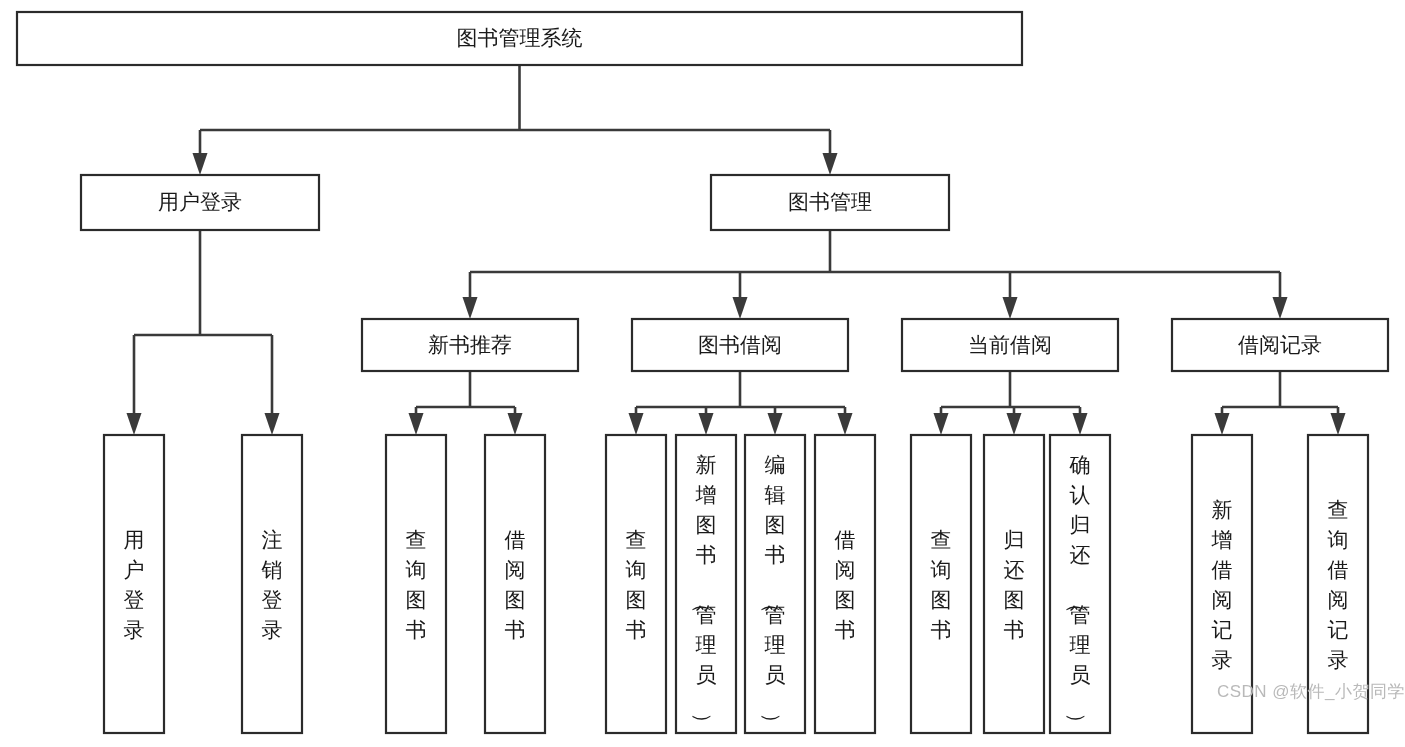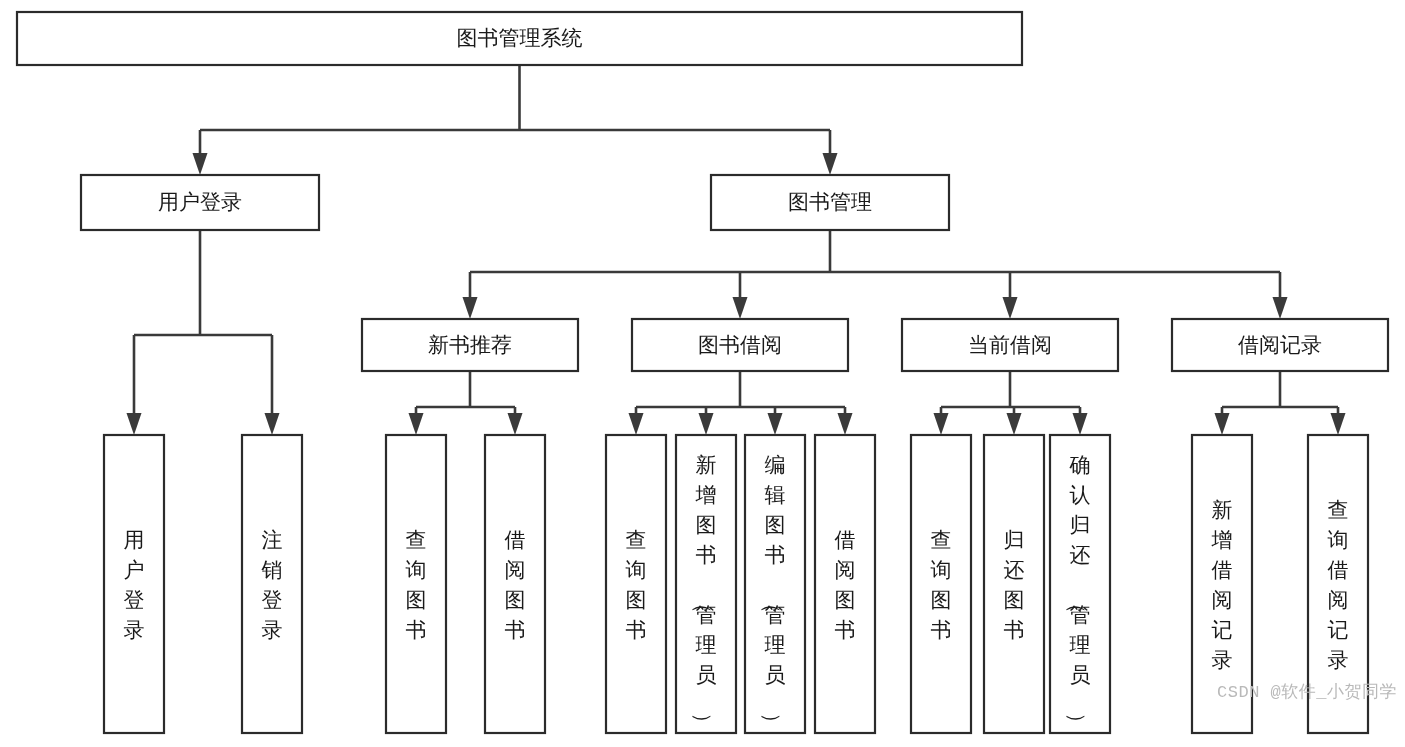--- a/index.html
+++ b/index.html
@@ -49,23 +49,23 @@
     dominant-baseline: middle;
   }
   .node-label-v {
     font-family: "Liberation Sans", "DejaVu Sans", sans-serif;
     font-size: 21px;
     fill: #1a1a1a;
     text-anchor: middle;
   }
   .watermark {
     position: absolute;
-    right: 8px;
+    right: 0;
     bottom: 6px;
-    font-family: Liberation Mono, monospace;
+    font-family: Liberation Sans, sans-serif;
     font-size: 17px;
     color: #b9b9b9;
     letter-spacing: 0.5px;
     white-space: nowrap;
     pointer-events: none;
   }
 </style>
 </head>
 <body>
 

